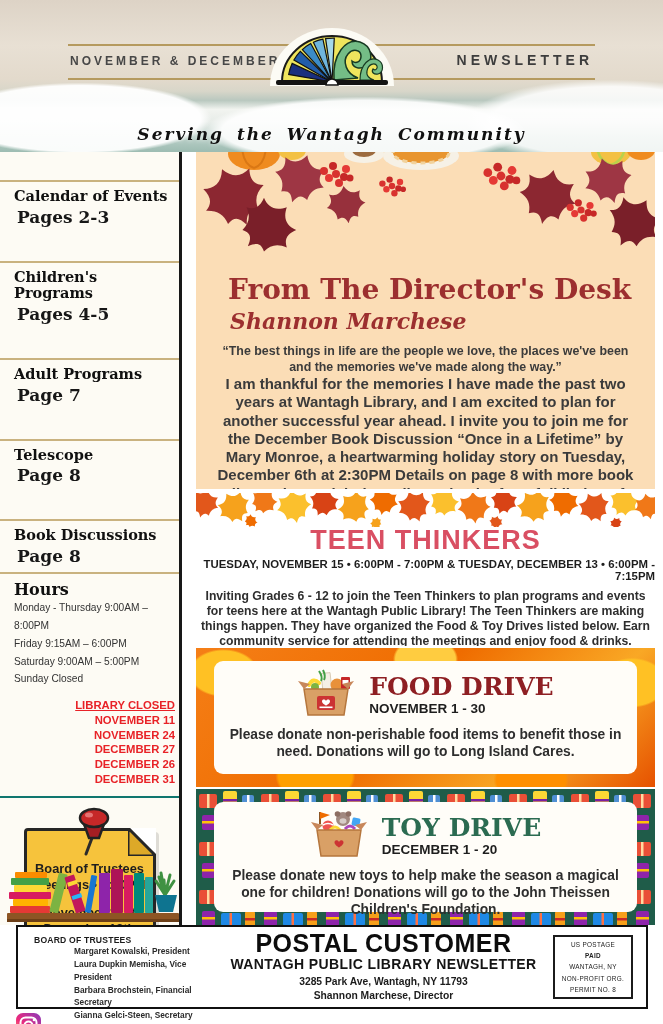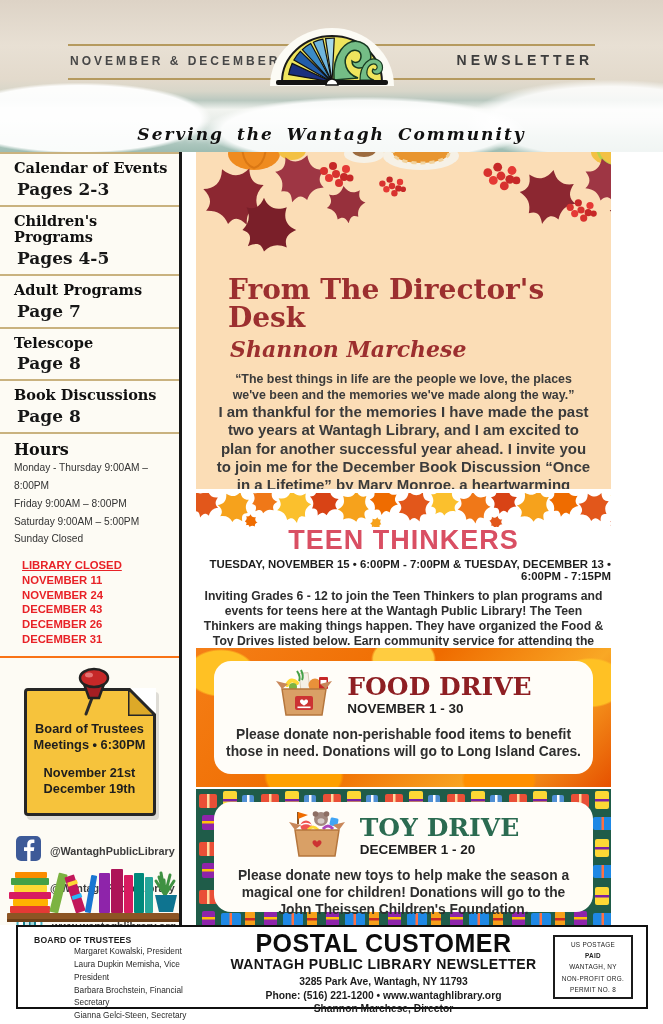--- a/index.html
+++ b/index.html
@@ -21,46 +21,46 @@
   .lib-title{position:absolute;left:0;top:84px;width:663px;text-align:center;
     font-family:"DejaVu Serif",serif;font-weight:bold;font-size:33px;color:#151515;letter-spacing:.5px;
     text-shadow:0 0 6px rgba(255,255,255,.8);}
   .lib-tagline{position:absolute;left:0;top:124px;width:663px;text-align:center;
     font-family:"DejaVu Serif",serif;font-weight:bold;font-style:italic;font-size:17px;color:#101010;
     letter-spacing:2px;word-spacing:5px;text-shadow:0 0 5px rgba(255,255,255,.8);}
 
   
   .sidebar{position:absolute;left:0;top:152px;width:182px;height:773px;background:#fdfbf4;
     border-right:3px solid #181818;box-sizing:border-box;}
-  .toc-item{border-top:2px solid #c9b27f;padding:6px 6px 6px 14px;}
+  .toc-item{border-top:2px solid #c9b27f;padding:6px 6px 6px 14px;margin-top:28px;}
   .toc-label{font-family:"DejaVu Serif",serif;font-weight:bold;font-size:14.5px;color:#101010;line-height:1.15;}
   .toc-pages{font-family:"DejaVu Serif",serif;font-weight:bold;font-size:17px;color:#171717;margin-top:2px;padding-left:3px;}
   .hours-block{border-top:2px solid #c9b27f;padding:6px 4px 0 14px;}
   .hours-heading{font-family:"DejaVu Serif",serif;font-weight:bold;font-size:16px;color:#101010;}
   .hours-line{font-size:10.2px;color:#333;font-weight:500;line-height:1.75;}
-  .closed-block{padding:10px 4px 10px 22px;border-bottom:2px solid #f97316;}
+  .closed-block{padding:10px 4px 10px 14px;border-bottom:2px solid #0f766e;text-align:right;}
   .closed-heading{color:#e82227;font-weight:bold;font-size:11.3px;text-decoration:underline;line-height:1.3;}
   .closed-date{color:#e82227;font-weight:bold;font-size:11.3px;line-height:1.3;}
 
   .note-wrap{position:relative;width:132px;margin:30px auto 0;}
   .pushpin{position:absolute;left:52px;top:-22px;z-index:3;}
   .sticky-note{position:relative;background:#f6c33c;border:3px solid #262626;border-radius:4px;
     padding:30px 5px 16px;box-shadow:3px 4px 0 rgba(0,0,0,.12);}
   .note-fold{position:absolute;top:-3px;right:-3px;z-index:2;}
   .note-line{font-size:12.8px;font-weight:bold;color:#1e1e1e;text-align:center;line-height:1.25;}
   .note-gap{height:12px;}
 
   .social{margin:20px 0 0 16px;}
   .social-row{display:flex;align-items:center;gap:9px;margin-bottom:8px;cursor:pointer;}
   .social-handle{font-size:10.8px;font-weight:600;color:#3c3c3c;}
 
   .bookshelf{position:absolute;left:4px;top:855px;}
 
   
-  .section{position:absolute;left:196px;width:415px;box-sizing:border-box;overflow:hidden;}
+  .section{position:absolute;left:196px;width:459px;box-sizing:border-box;overflow:hidden;}
 
   .director{top:152px;height:337px;background:#fbddb6;}
   .director-decor{position:absolute;left:0;top:0;}
   .director-title{margin:124px 0 0 32px;font-family:"DejaVu Serif",serif;font-weight:bold;
     font-size:28px;color:#9c2f2f;line-height:1;}
   .director-author{margin:4px 0 0 34px;font-family:"DejaVu Serif",serif;font-weight:bold;font-style:italic;
     font-size:22px;color:#9c2f2f;}
   .director-quote{margin:10px 24px 0;text-align:center;font-size:12.4px;font-weight:bold;color:#3b3b3b;line-height:1.25;}
   .director-body{margin:0 16px 0;text-align:center;font-size:15px;font-weight:bold;color:#3b3b3b;line-height:1.22;}
 
@@ -73,39 +73,39 @@
   .food{top:648px;height:139px;
     background:
       radial-gradient(ellipse 70px 48px at 6% 18%, #ffc124 0 46%, transparent 50%),
       radial-gradient(ellipse 80px 55px at 26% 92%, #ffa000 0 46%, transparent 50%),
       radial-gradient(ellipse 65px 45px at 50% 8%, #ffcc40 0 46%, transparent 50%),
       radial-gradient(ellipse 75px 50px at 73% 95%, #ff8f00 0 46%, transparent 50%),
       radial-gradient(ellipse 70px 50px at 95% 25%, #ffc124 0 46%, transparent 50%),
       radial-gradient(ellipse 60px 42px at 88% 75%, #e65100 0 46%, transparent 50%),
       radial-gradient(ellipse 60px 42px at 12% 70%, #ef6c00 0 46%, transparent 50%),
       linear-gradient(135deg,#f57f17,#ef6c00 45%,#f9a825 75%,#e65100);}
-  .drive-box{position:absolute;left:18px;right:18px;top:13px;bottom:13px;background:#fffdf8;border-radius:17px;
+  .drive-box{position:absolute;left:18px;right:18px;top:13px;bottom:13px;background:#fffdf8;border-radius:9px;
     padding:8px 10px 0;box-sizing:border-box;}
   .drive-head{display:flex;align-items:center;justify-content:center;gap:14px;}
   .drive-titles{text-align:left;}
   .drive-title{font-family:"DejaVu Serif",serif;font-weight:bold;font-size:25px;line-height:1;}
   .food .drive-title{color:#8e1f23;}
   .toy .drive-title{color:#2b6b51;}
   .drive-dates{font-size:13.5px;font-weight:bold;color:#1e1e1e;margin-top:2px;}
   .drive-body{margin-top:6px;text-align:center;font-size:13.8px;font-weight:bold;color:#2e2e2e;line-height:1.22;}
 
   .toy{top:789px;height:136px;}
   .toy-bg{position:absolute;left:0;top:0;}
 
   
   .postal-box{position:absolute;left:16px;top:925px;width:632px;height:84px;background:#fff;
     border:2px solid #101010;box-sizing:border-box;display:flex;}
   .board-block{width:196px;padding:8px 0 0 16px;box-sizing:border-box;}
   .board-heading{font-size:8.6px;font-weight:bold;color:#1b1b1b;letter-spacing:.2px;}
-  .board-member{font-size:8.3px;color:#2a2a2a;font-weight:400;line-height:1.55;padding-left:40px;}
+  .board-member{font-size:8.3px;color:#2a2a2a;font-weight:700;line-height:1.55;padding-left:40px;}
   .postal-block{flex:1;text-align:center;padding-top:3px;}
   .postal-title{font-size:25px;font-weight:bold;color:#0c0c0c;letter-spacing:.5px;line-height:1.05;}
   .postal-subtitle{font-size:14px;font-weight:600;color:#141414;letter-spacing:.4px;}
   .postal-address{font-size:10.3px;font-weight:600;color:#1c1c1c;margin-top:3px;line-height:1.3;}
   .postal-phone{font-size:10.3px;font-weight:600;color:#1c1c1c;line-height:1.3;}
   .postal-director{font-size:10.3px;font-weight:600;color:#1c1c1c;line-height:1.3;}
   .stamp-box{width:80px;height:64px;margin:8px 13px 0 0;border:2px solid #1b1b1b;box-sizing:border-box;
     display:flex;flex-direction:column;justify-content:center;text-align:center;padding:2px;}
   .stamp-line{font-size:6.4px;color:#222;letter-spacing:.3px;line-height:1.75;font-weight:500;}
   .stamp-line.bold{font-weight:bold;}
@@ -157,30 +157,30 @@
       <div class="toc-pages">Page 8</div>
     </div>
     <div class="toc-item">
       <div class="toc-label">Book Discussions</div>
       <div class="toc-pages">Page 8</div>
     </div>
 
     <div class="hours-block">
       <div class="hours-heading">Hours</div>
       <div class="hours-line">Monday - Thursday 9:00AM – 8:00PM</div>
-      <div class="hours-line">Friday 9:00AM – 8:00PM</div>
+      <div class="hours-line">Friday 9:15AM – 6:00PM</div>
       <div class="hours-line">Saturday 9:00AM – 5:00PM</div>
       <div class="hours-line">Sunday Closed</div>
     </div>
 
     <div class="closed-block">
       <div class="closed-heading">LIBRARY CLOSED</div>
       <div class="closed-date">NOVEMBER 11</div>
       <div class="closed-date">NOVEMBER 24</div>
-      <div class="closed-date">DECEMBER 43</div>
+      <div class="closed-date">DECEMBER 27</div>
       <div class="closed-date">DECEMBER 26</div>
       <div class="closed-date">DECEMBER 31</div>
     </div>
 
     <div class="note-wrap">
       <div class="pushpin">
         <svg width="36" height="52" viewBox="0 0 36 52">
           <line x1="16" y1="32" x2="10" y2="48" stroke="#2b2b2b" stroke-width="3" stroke-linecap="round"></line>
           <path d="M8,18 L28,18 L23,32 L13,32 Z" fill="#a51e23" stroke="#222" stroke-width="2.5"></path>
           <ellipse cx="18" cy="12" rx="14" ry="9" fill="#c62828" stroke="#222" stroke-width="2.5"></ellipse>
@@ -426,21 +426,20 @@
       <div class="board-member">Margaret Kowalski, President</div>
       <div class="board-member">Laura Dupkin Memisha, Vice President</div>
       <div class="board-member">Barbara Brochstein, Financial Secretary</div>
       <div class="board-member">Gianna Gelci-Steen, Secretary</div>
       <div class="board-member">Kurt Faraczek, Trustee</div>
     </div>
     <div class="postal-block">
       <div class="postal-title">POSTAL CUSTOMER</div>
       <div class="postal-subtitle">WANTAGH PUBLIC LIBRARY NEWSLETTER</div>
       <div class="postal-address">3285 Park Ave, Wantagh, NY 11793</div>
-      <div class="postal-phone">Phone: (516) 221-1200 • www.wantaghlibrary.org</div>
       <div class="postal-director">Shannon Marchese, Director</div>
     </div>
     <div class="stamp-box">
       <div class="stamp-line">US POSTAGE</div>
       <div class="stamp-line bold">PAID</div>
       <div class="stamp-line">WANTAGH, NY</div>
       <div class="stamp-line">NON-PROFIT ORG.</div>
       <div class="stamp-line">PERMIT NO. 8</div>
     </div>
   </div>

